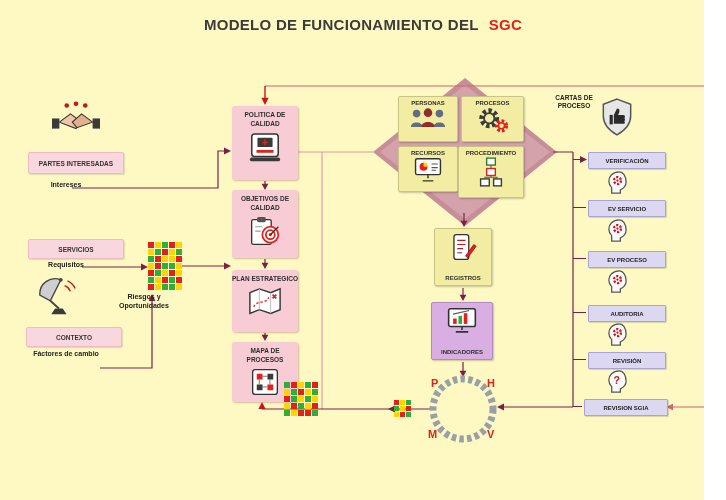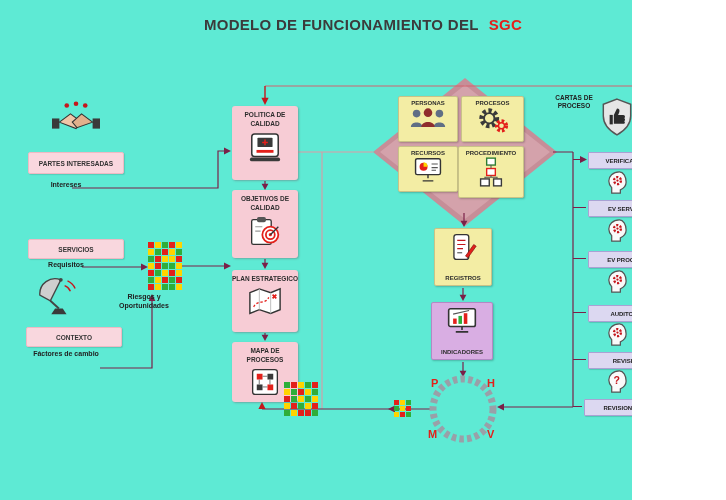--- a/index.html
+++ b/index.html
@@ -1,16 +1,16 @@
 <!DOCTYPE html>
 <html><head>
 <meta charset="utf-8">
 <style>
   html,body{margin:0;padding:0;background:#fff;}
-  #canvas{position:relative;width:632px;height:500px;background:#5eead4;overflow:hidden;
+  #canvas{position:relative;width:704px;height:500px;background:#fef9c3;overflow:hidden;
           font-family:"Liberation Sans", sans-serif;color:#222;}
   .abs{position:absolute;}
   .layer{position:absolute;left:0;top:0;pointer-events:none;}
   #title{left:0;top:16px;width:726px;text-align:center;font-size:15px;font-weight:bold;
          color:#3b3b3b;letter-spacing:.3px;z-index:3;}
   #title .hl{color:#e3201b;margin-left:10px;}
   .small-label{font-size:7px;font-weight:bold;color:#222;text-align:center;line-height:1.3;z-index:2;}
   .pink-tag{background:#f9d7de;border:1px solid #eebac4;border-radius:2px;font-size:6.5px;font-weight:bold;
             color:#333;display:flex;align-items:center;justify-content:center;text-align:center;
             box-shadow:1px 1px 1px rgba(0,0,0,.12);z-index:2;}

